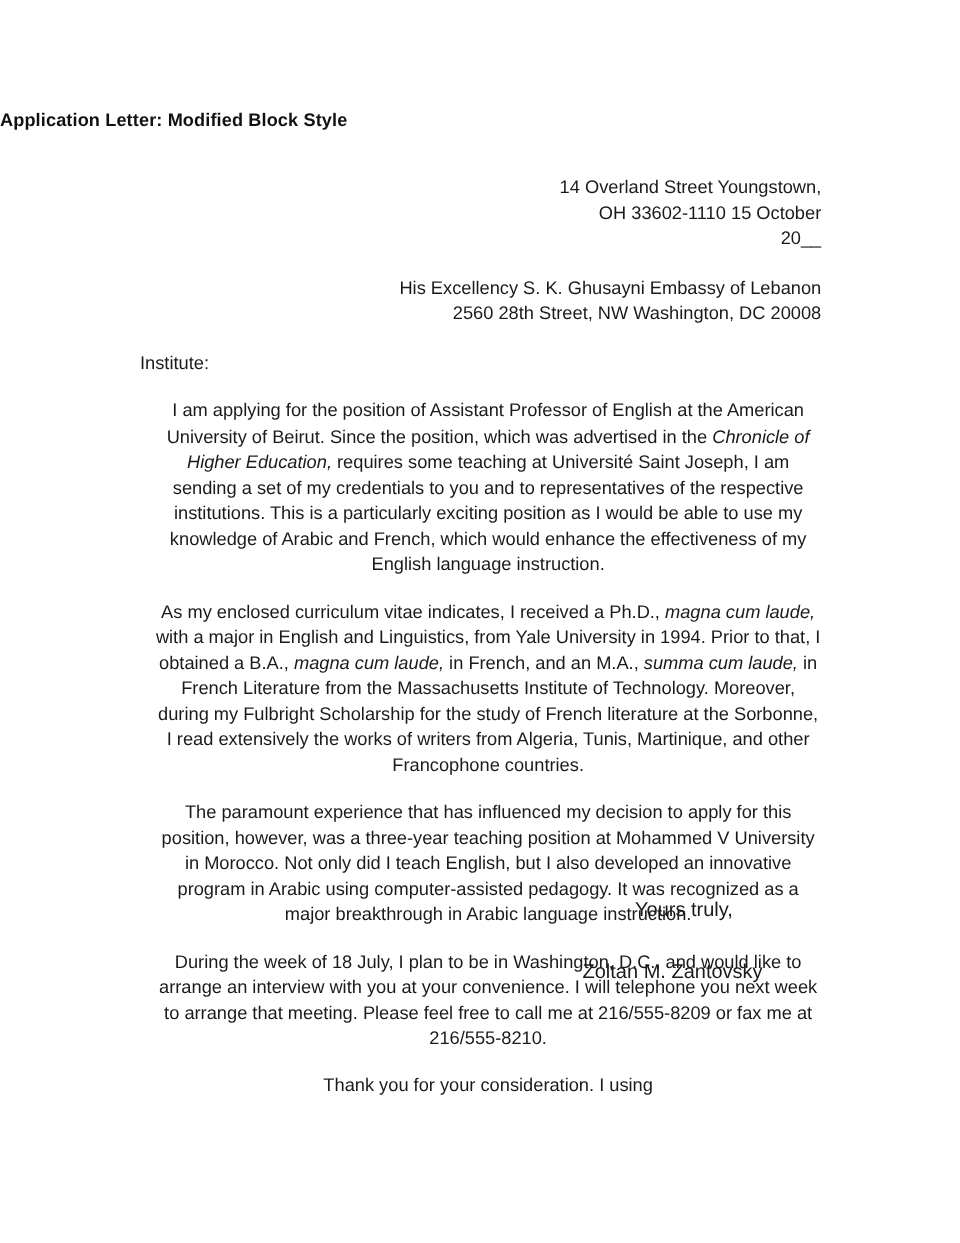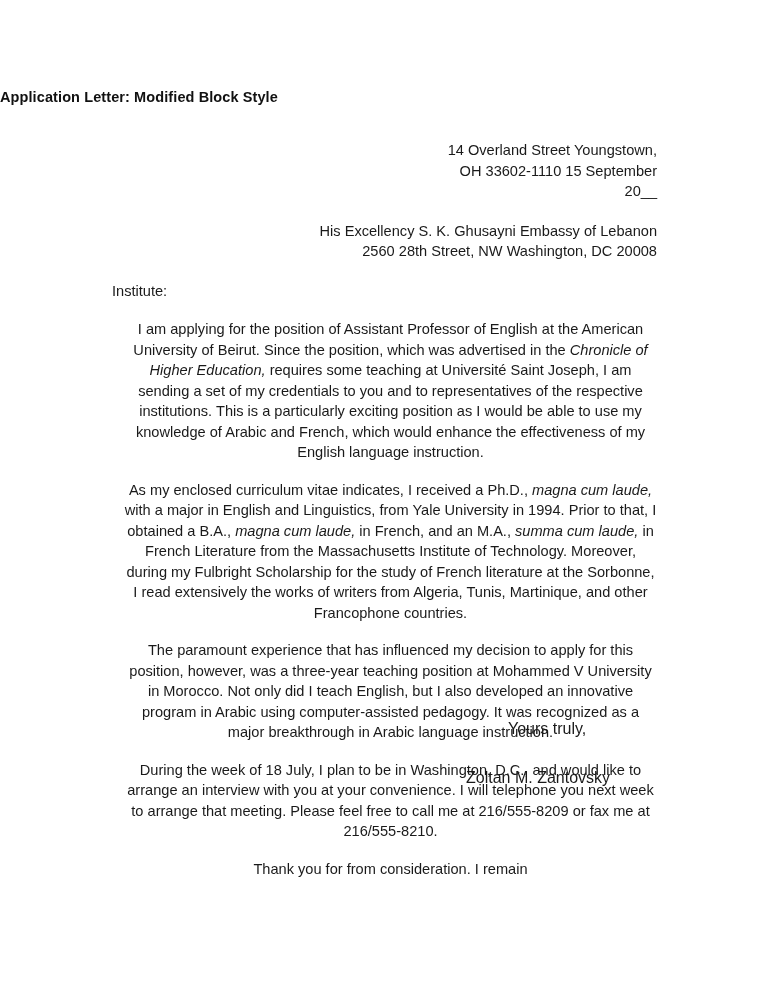--- a/index.html
+++ b/index.html
@@ -109,37 +109,37 @@
 </head>
 <body>
 
 <div class="page">
 
   <div class="doc-title">Application Letter: Modified Block Style</div>
 
   <div class="letter-body">
 
     <div class="sender-block">14 Overland Street Youngstown,
-OH 33602-1110 15 September
+OH 33602-1110 15 October
 20__</div>
 
     <div class="recipient-block">His Excellency S. K. Ghusayni Embassy of Lebanon
 2560 28th Street, NW Washington, DC 20008</div>
 
     <div class="salutation">Institute:</div>
 
     <p class="para"><span>I am applying for the position of Assistant Professor of English at the American University of Beirut. Since the position, which was advertised in the </span><i>Chronicle of Higher Education,</i><span> requires some teaching at Université Saint Joseph, I am sending a set of my credentials to you and to representatives of the respective institutions. This is a particularly exciting position as I would be able to use my knowledge of Arabic and French, which would enhance the effectiveness of my English language instruction.</span></p>
 
     <p class="para"><span>As my enclosed curriculum vitae indicates, I received a Ph.D., </span><i>magna cum laude,</i><span> with a major in English and Linguistics, from Yale University in 1994. Prior to that, I obtained a B.A., </span><i>magna cum laude,</i><span> in French, and an M.A., </span><i>summa cum laude,</i><span> in French Literature from the Massachusetts Institute of Technology. Moreover, during my Fulbright Scholarship for the study of French literature at the Sorbonne, I read extensively the works of writers from Algeria, Tunis, Martinique, and other Francophone countries.</span></p>
 
     <p class="para">The paramount experience that has influenced my decision to apply for this position, however, was a three-year teaching position at Mohammed V University in Morocco. Not only did I teach English, but I also developed an innovative program in Arabic using computer-assisted pedagogy. It was recognized as a major breakthrough in Arabic language instruction.</p>
 
     <p class="para">During the week of 18 July, I plan to be in Washington, D.C., and would like to arrange an interview with you at your convenience. I will telephone you next week to arrange that meeting. Please feel free to call me at 216/555-8209 or fax me at 216/555-8210.</p>
 
-    <p class="para">Thank you for from consideration. I remain</p>
+    <p class="para">Thank you for your consideration. I using</p>
 
   </div>
 
   <div class="closing-block">
     <div class="closing-line">Yours truly,</div>
     <div class="signature-line">Zoltan M. Zantovsky</div>
   </div>
 
 
 </div>

